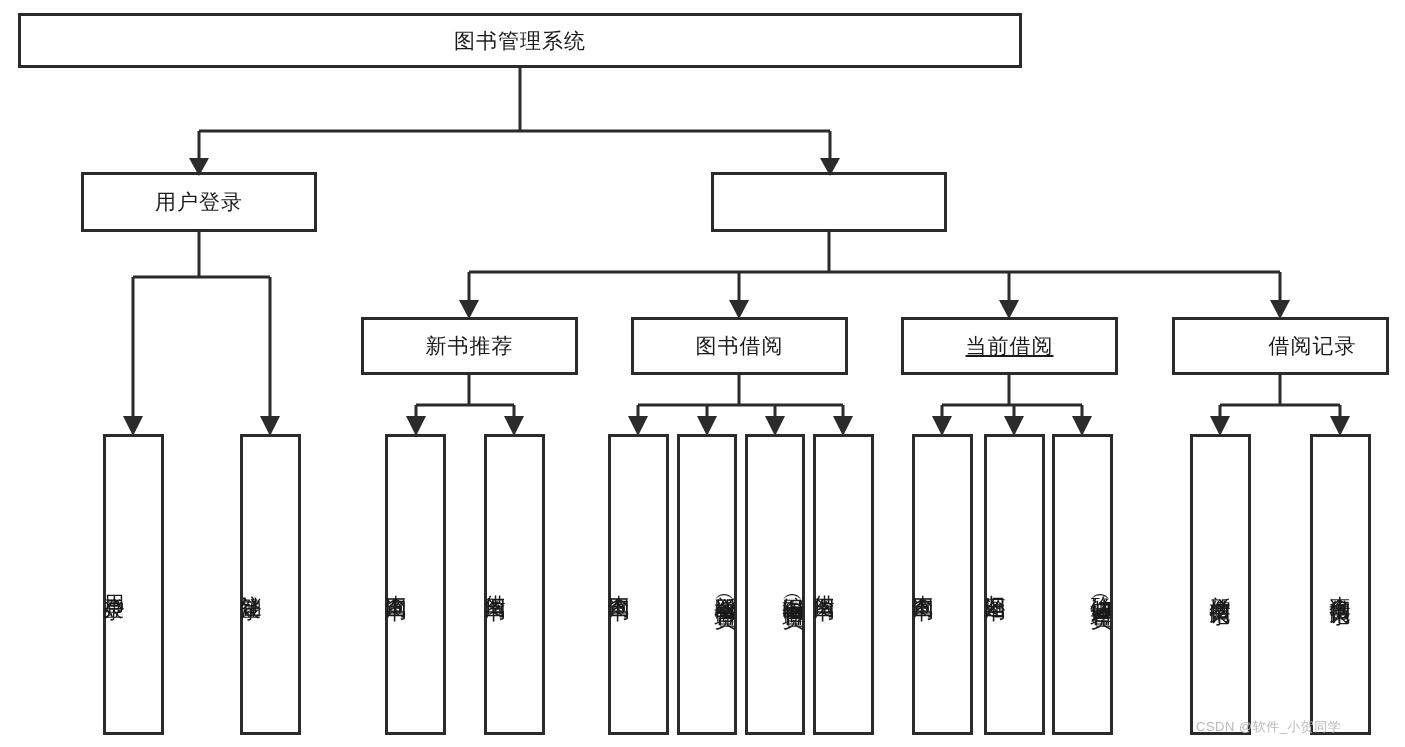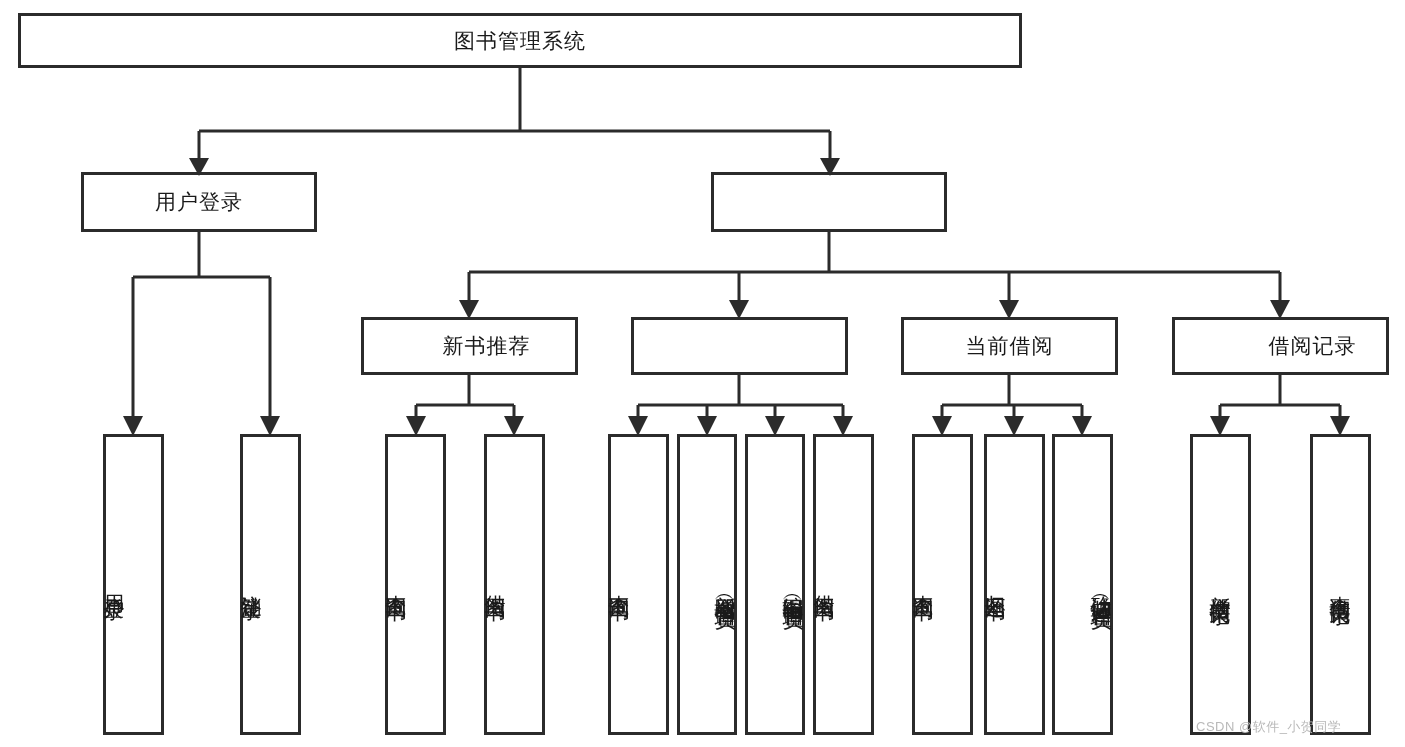--- a/index.html
+++ b/index.html
@@ -142,22 +142,23 @@
 
     <path class="connector" d="M1280,373 L1280,405 M1220,405 L1340,405 M1220,405 L1220,418 M1340,405 L1340,418"></path>
     <path class="arrow-head" d="M1210,416 L1230,416 L1220,436 z"></path>
     <path class="arrow-head" d="M1330,416 L1350,416 L1340,436 z"></path>
   </svg>
 
   <div class="node-label-h" style="left:19px; top:14px; width:1002px; height:53px;">图书管理系统</div>
 
   <div class="node-label-h" style="left:82px; top:173px; width:234px; height:58px;">用户登录</div>
 
-  <div class="node-label-h" style="left:362px; top:318px; width:215px; height:56px;margin-left:17px;">新书推荐</div>
-  <div class="node-label-h" style="left:902px; top:318px; width:215px; height:56px;">当前借阅</div>
+  <div class="node-label-h" style="left:362px; top:318px; width:215px; height:56px;">新书推荐</div>
+  <div class="node-label-h" style="left:632px; top:318px; width:215px; height:56px;">图书借阅</div>
+  <div class="node-label-h" style="left:902px; top:318px; width:215px; height:56px;text-decoration:underline;">当前借阅</div>
   <div class="node-label-h" style="left:1173px; top:318px; width:215px; height:56px;padding-left:32px;">借阅记录</div>
 
   <div class="node-label-v" style="left:104px; top:436px; width:59px; height:297px;">用户登录</div>
   <div class="node-label-v" style="left:241px; top:436px; width:59px; height:297px;">注销登录</div>
   <div class="node-label-v" style="left:386px; top:436px; width:59px; height:297px;">查询图书</div>
   <div class="node-label-v" style="left:485px; top:436px; width:59px; height:297px;">借阅图书</div>
   <div class="node-label-v" style="left:609px; top:436px; width:59px; height:297px;">查询图书</div>
   <div class="node-label-v" style="left:678px; top:436px; width:58px; height:297px; align-items:flex-start; padding-top:6px; padding-bottom:0;">新增图书（管理员）</div>
   <div class="node-label-v" style="left:746px; top:436px; width:58px; height:297px; align-items:flex-start; padding-top:6px; padding-bottom:0;">编辑图书（管理员）</div>
   <div class="node-label-v" style="left:814px; top:436px; width:59px; height:297px;">借阅图书</div>

